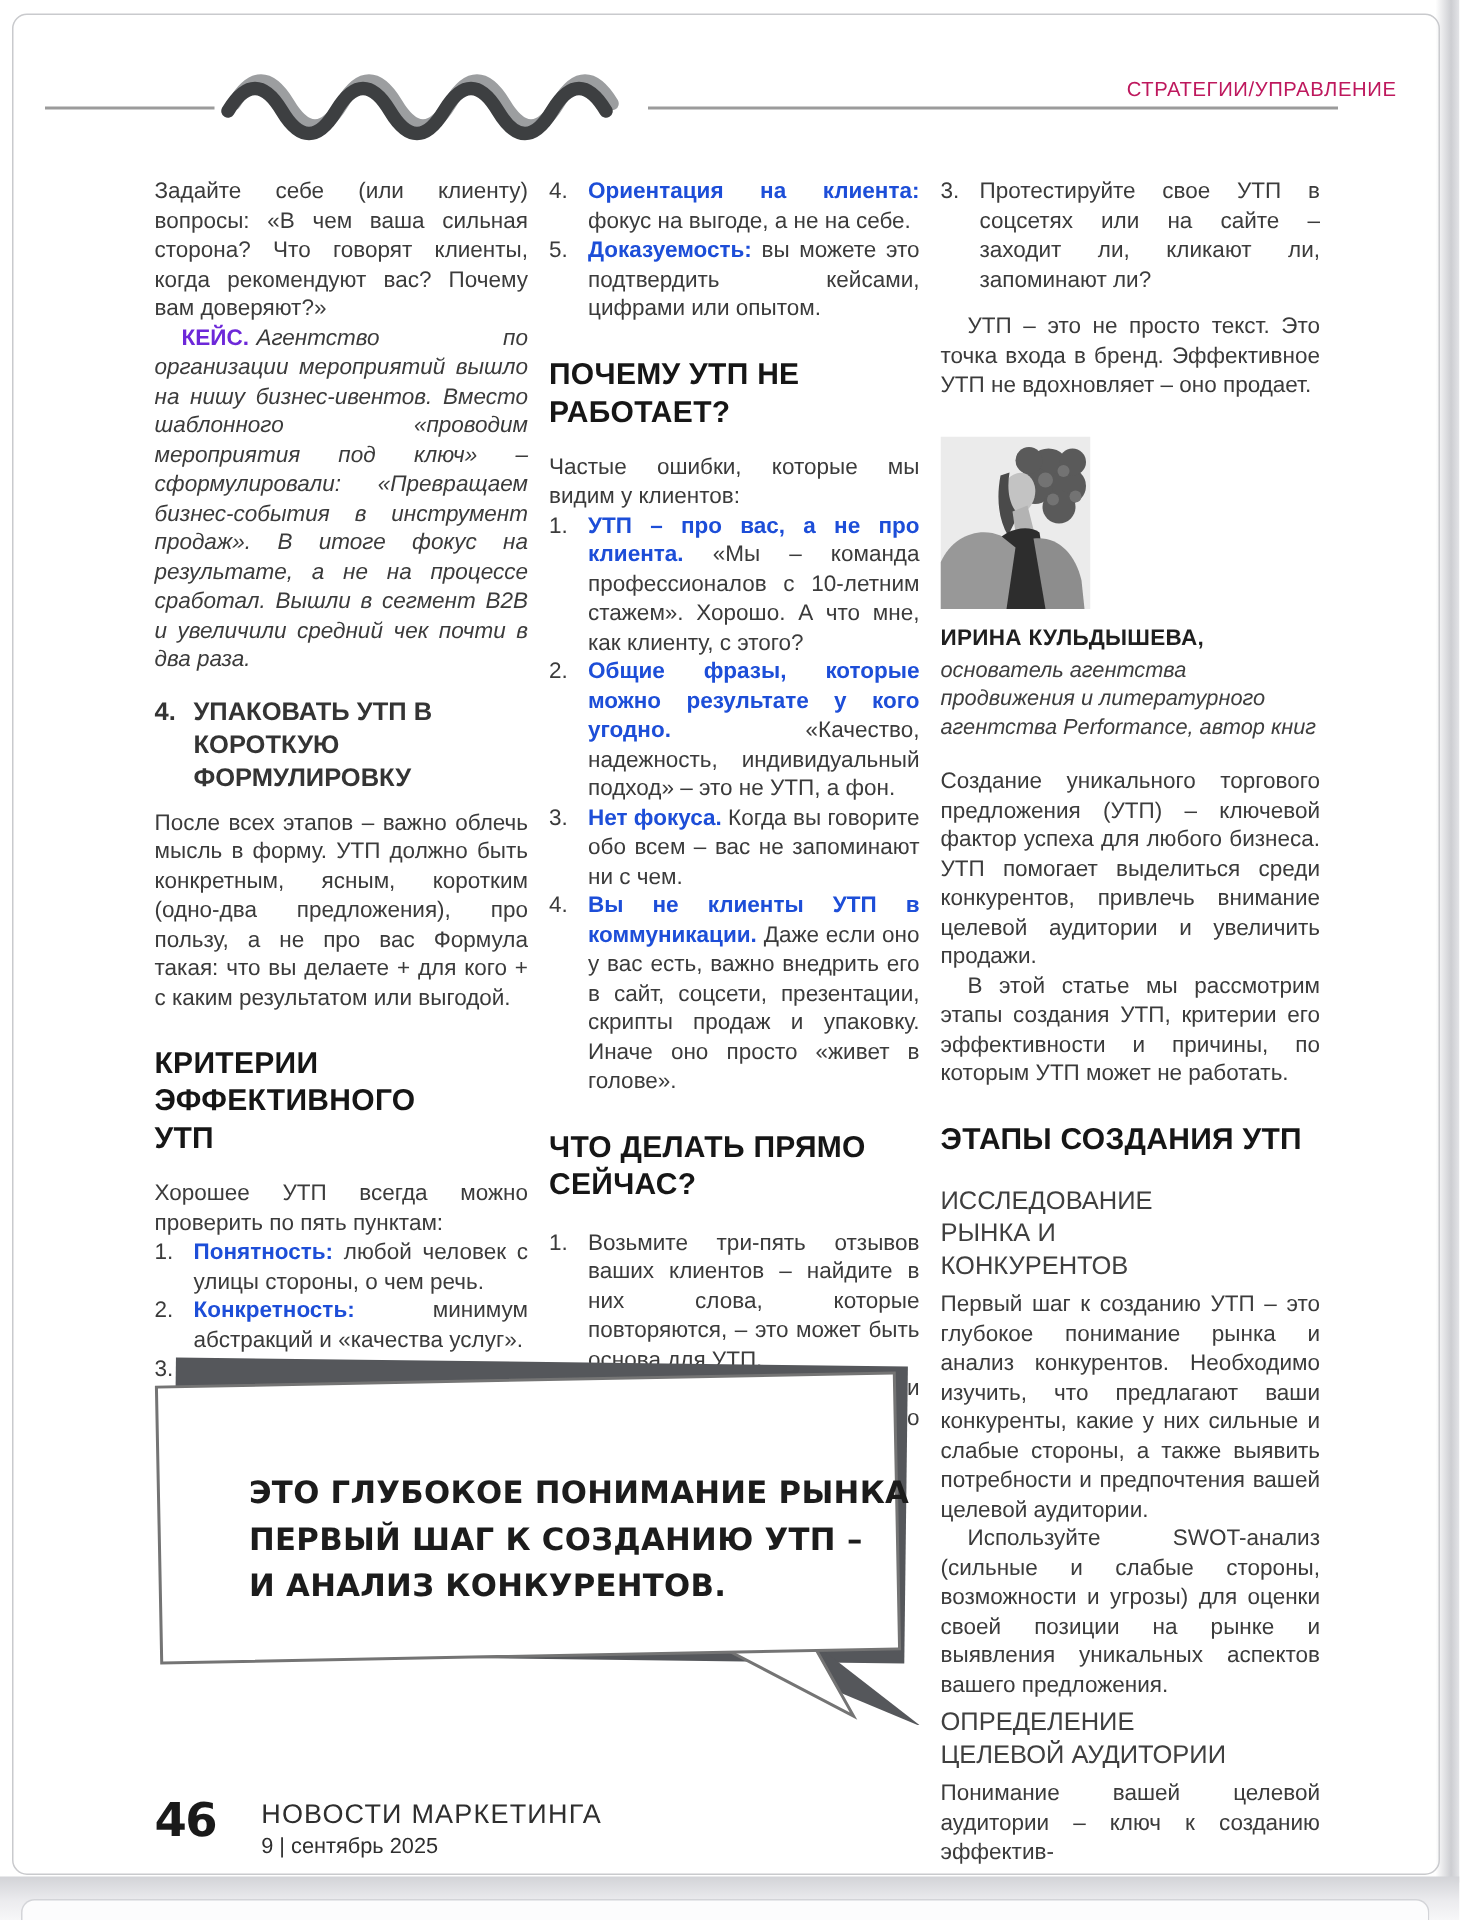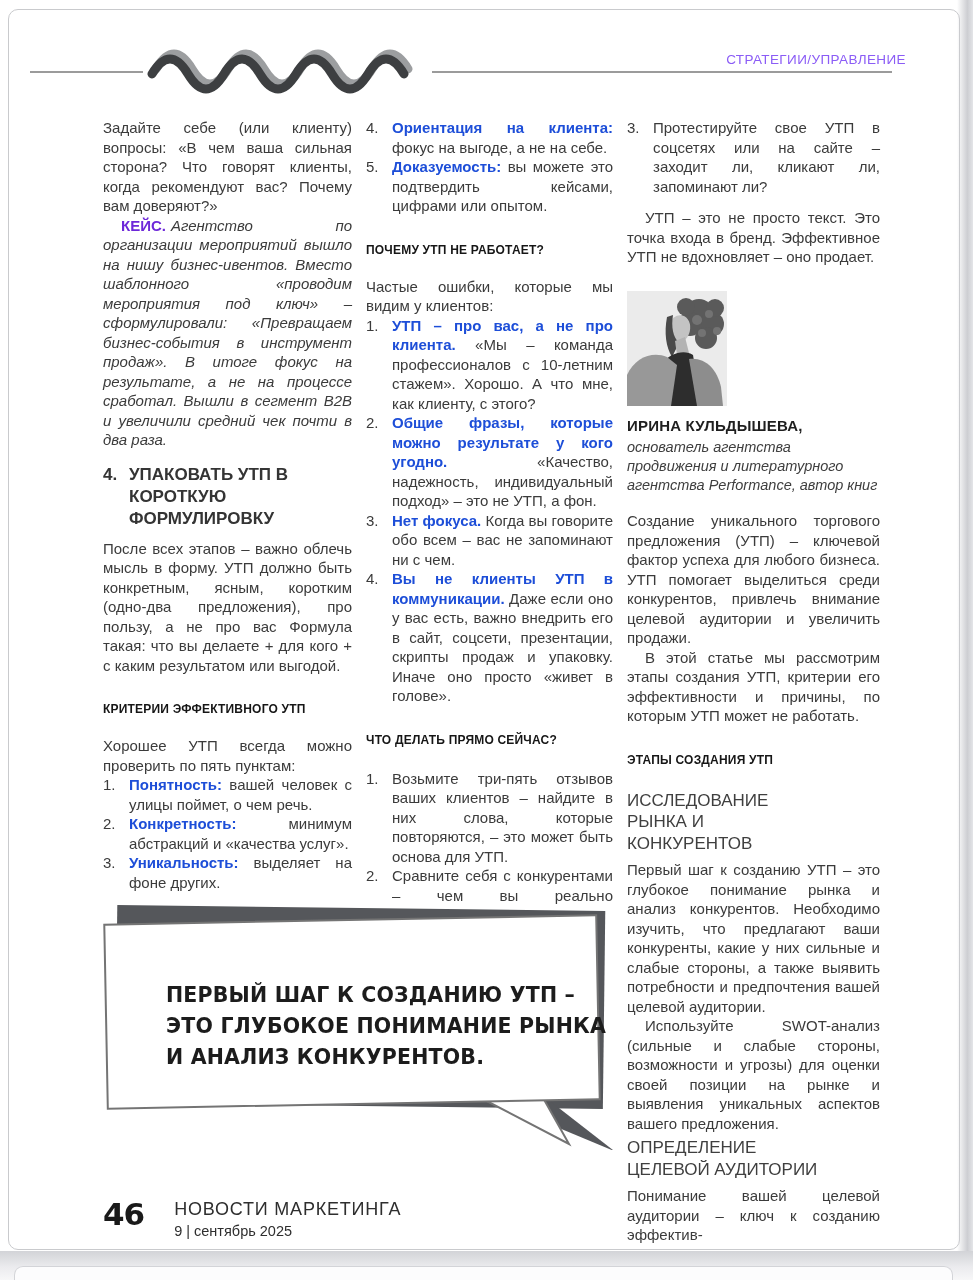--- a/index.html
+++ b/index.html
@@ -19,39 +19,39 @@
   .bottom-band{position:absolute;left:0;right:0;top:1251px;height:29px;z-index:2;
     background:linear-gradient(180deg,#d2d3d7 0%,#ebebee 55%,#f7f7f8 100%);}
   .next-page{position:absolute;left:14px;right:20px;top:1266px;height:16px;z-index:3;
     background:#fcfcfd;border:1px solid #d3d4d8;border-bottom:none;border-radius:9px 9px 0 0;}
 
   
   .rule{position:absolute;height:2px;background:#9b9b9b;z-index:1;}
   .rule-left{left:30px;top:71px;width:113px;}
   .rule-right{left:432px;top:71px;width:460px;}
   .wave{position:absolute;left:146px;top:40px;width:276px;height:60px;z-index:2;}
-  .section-label{position:absolute;top:52px;left:16px;width:890px;text-align:right;
-    font-size:13.5px;letter-spacing:.4px;color:#8b5cf6;z-index:2;}
+  .section-label{position:absolute;top:52px;left:0;width:890px;text-align:right;
+    font-size:13.5px;letter-spacing:.4px;color:#be185d;z-index:2;padding-left:41px;}
 
   
   .col{position:absolute;top:118px;font-size:15px;line-height:19.5px;color:#3b3b3b;z-index:1;}
   .col1{left:103px;width:249px;}
   .col2{left:366px;width:247px;}
   .col3{left:627px;width:253px;}
   p{margin:0;text-align:justify;}
   .indent{text-indent:18px;}
   .case-p{font-style:italic;}
   .case-label{font-style:normal;font-weight:700;margin-right:5px;color:#6d28d9;}
 
   .li{display:flex;margin:0;}
   .li .num{flex:0 0 26px;}
   .li .t{flex:1;text-align:justify;}
   .li b{color:#1d4ed8;}
 
-  .h-big{font-size:12px;line-height:25px;font-weight:700;color:#161616;
+  .h-big{font-size:20px;line-height:25px;font-weight:700;color:#161616;
     letter-spacing:.2px;margin:22px 0 14px;text-align:left;}
   .w205{max-width:205px;}
   .w225{max-width:225px;}
   .h-sub{font-size:17px;line-height:21.5px;font-weight:400;color:#3f3f3f;
     margin:17px 0 6px;max-width:205px;text-align:left;}
   .step-head{display:flex;font-size:17px;line-height:22px;font-weight:700;
     color:#343434;margin:14px 0 9px;}
   .step-head .num{flex:0 0 26px;}
   .step-head .t{max-width:172px;}
 
@@ -104,21 +104,21 @@
     <div class="step-head">
       <span class="num">4.</span>
       <span class="t">УПАКОВАТЬ УТП В КОРОТКУЮ ФОРМУЛИРОВКУ</span>
     </div>
     <p>После всех этапов – важно облечь мысль в форму. УТП должно быть конкретным, ясным, коротким (одно-два предложения), про пользу, а не про вас Формула такая: что вы делаете + для кого + с каким результатом или выгодой.</p>
 
     <div class="h-big w205">КРИТЕРИИ ЭФФЕКТИВНОГО УТП</div>
     <p>Хорошее УТП всегда можно проверить по пять пунктам:</p>
     <div class="li">
       <span class="num">1.</span>
-      <span class="t"><b>Понятность:</b><span> вашей человек с улицы поймет, о чем речь.</span></span>
+      <span class="t"><b>Понятность:</b><span> любой человек с улицы стороны, о чем речь.</span></span>
     </div>
     <div class="li">
       <span class="num">2.</span>
       <span class="t"><b>Конкретность:</b><span> минимум абстракций и «качества услуг».</span></span>
     </div>
     <div class="li">
       <span class="num">3.</span>
       <span class="t"><b>Уникальность:</b><span> выделяет на фоне других.</span></span>
     </div>
   </div>
@@ -211,22 +211,22 @@
   <div class="bubble">
     <svg viewBox="0 0 540 252" aria-hidden="true">
       <g transform="rotate(0.7 270 115)" fill="#55575b">
         <rect x="24" y="10" width="488" height="198"></rect>
         <polygon points="400,200 524,250 458,200"></polygon>
       </g>
       <polygon points="385,198 477,246 450,198" fill="#ffffff" stroke="#747474" stroke-width="2"></polygon>
       <rect x="14" y="22" width="492" height="184" fill="#ffffff" stroke="#747474" stroke-width="2" transform="rotate(-1.1 260 114)"></rect>
     </svg>
     <div class="bubble-text">
+      <div>ЭТО ГЛУБОКОЕ ПОНИМАНИЕ РЫНКА</div>
       <div>ПЕРВЫЙ ШАГ К СОЗДАНИЮ УТП –</div>
-      <div>ЭТО ГЛУБОКОЕ ПОНИМАНИЕ РЫНКА</div>
       <div>И АНАЛИЗ КОНКУРЕНТОВ.</div>
     </div>
   </div>
 
   <div class="footer">
     <div class="page-num">46</div>
     <div class="footer-info">
       <div class="footer-mag">НОВОСТИ МАРКЕТИНГА</div>
       <div class="footer-issue">9 | сентябрь 2025</div>
     </div>

